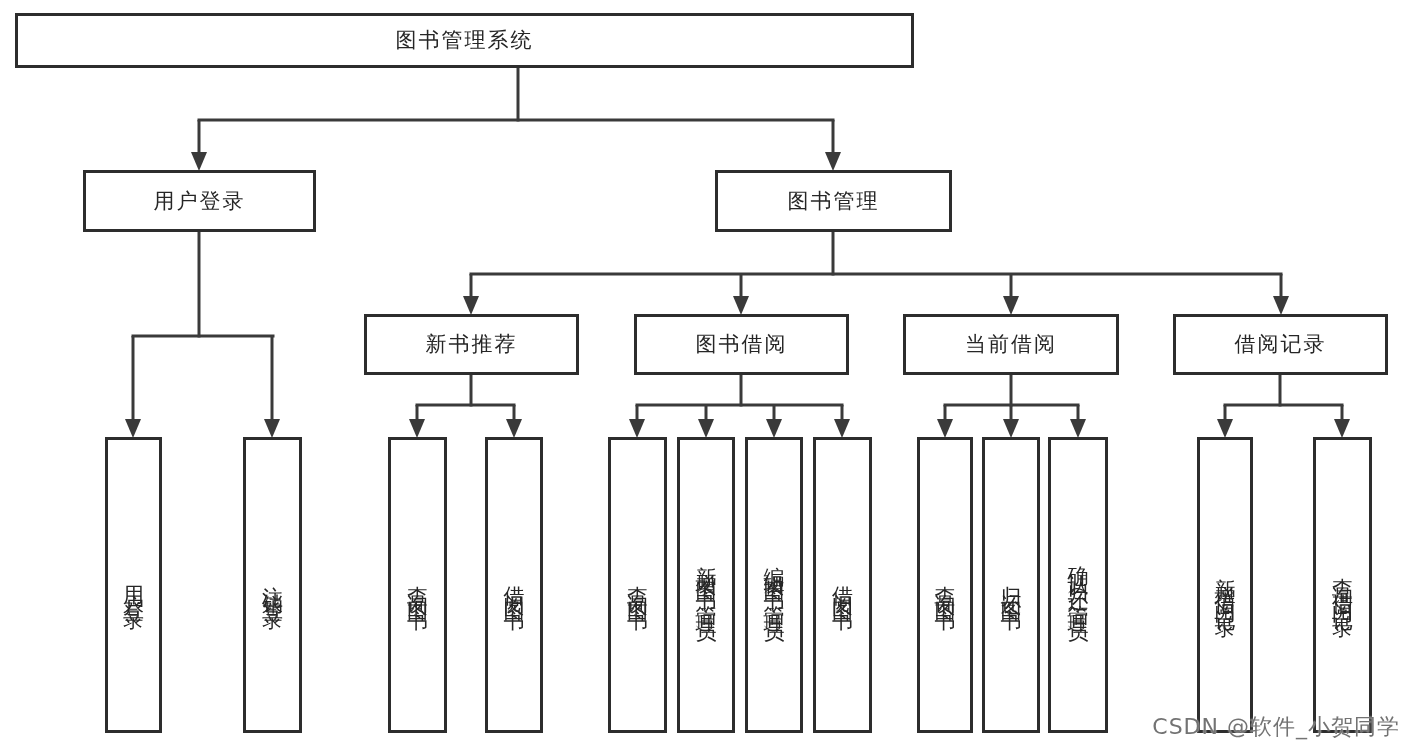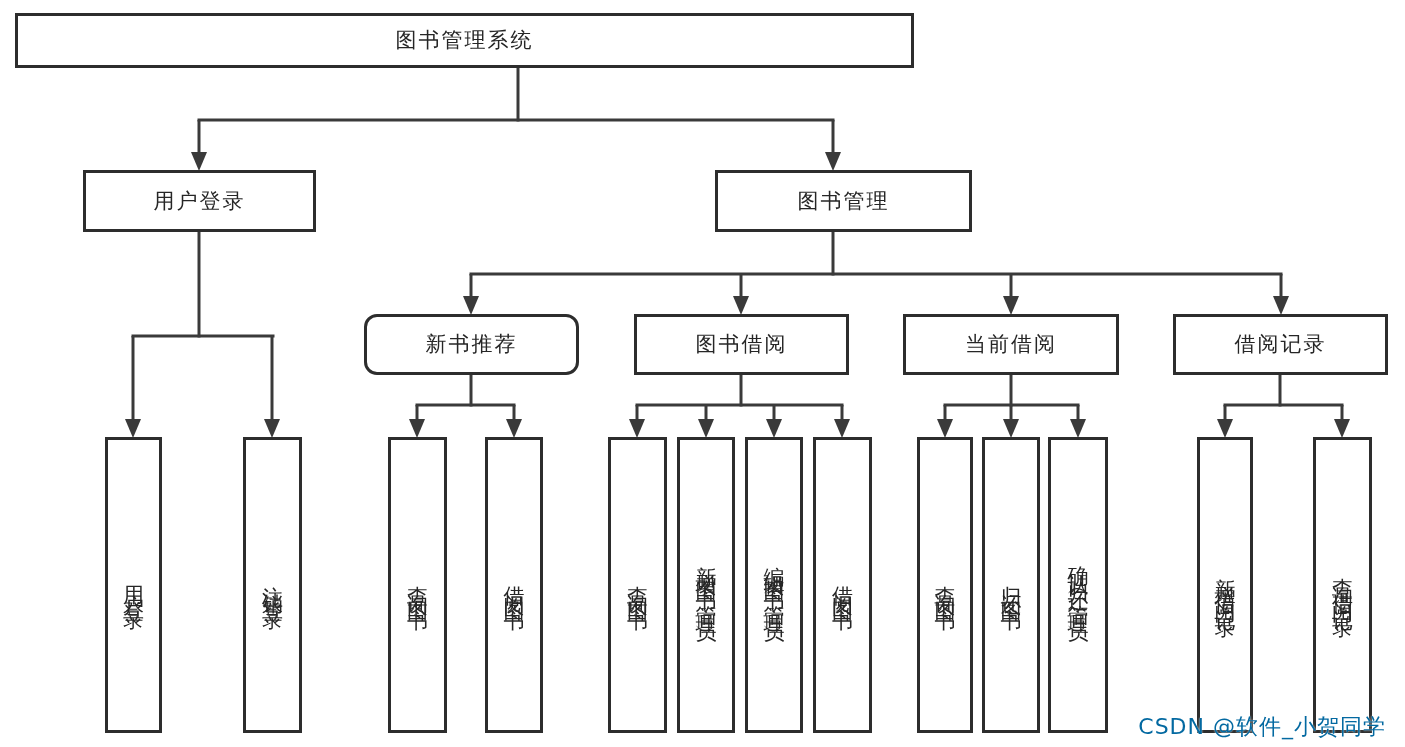--- a/index.html
+++ b/index.html
@@ -36,24 +36,24 @@
     white-space: nowrap;
   }
   .v {
     writing-mode: vertical-rl;
     text-orientation: mixed;
     letter-spacing: 8px;
     white-space: normal;
   }
   .watermark {
     position: absolute;
-    right: 19px;
+    right: 5px;
     top: 712px;
     font-size: 22px;
-    color: #0369a1;
+    color: #737373;
     letter-spacing: 1px;
     text-shadow: 0 0 2px #ffffff;
   }
 </style>
 </head>
 <body>
 
 <div class="canvas">
 
   <svg class="wires" viewBox="0 0 1405 747" xmlns="http://www.w3.org/2000/svg" stroke="#3a3a3a" stroke-width="3" fill="#3a3a3a">
@@ -128,23 +128,23 @@
       <line x1="1225" y1="405" x2="1225" y2="421"></line>
       <polygon points="1217,419 1233,419 1225,438" stroke="none"></polygon>
       <line x1="1342" y1="405" x2="1342" y2="421"></line>
       <polygon points="1334,419 1350,419 1342,438" stroke="none"></polygon>
     </g>
   </svg>
 
   <div class="box" style="left:15px; top:13px; width:899px; height:55px;">图书管理系统</div>
 
   <div class="box" style="left:83px; top:170px; width:233px; height:62px;">用户登录</div>
-  <div class="box" style="left:715px; top:170px; width:257px; height:62px;">图书管理</div>
+  <div class="box" style="left:715px; top:170px; width:237px; height:62px;">图书管理</div>
 
-  <div class="box" style="left:364px; top:314px; width:215px; height:61px;border-radius:13px;">新书推荐</div>
+  <div class="box" style="left:364px; top:314px; width:215px; height:61px;">新书推荐</div>
   <div class="box" style="left:634px; top:314px; width:215px; height:61px;">图书借阅</div>
   <div class="box" style="left:903px; top:314px; width:216px; height:61px;">当前借阅</div>
   <div class="box" style="left:1173px; top:314px; width:215px; height:61px;">借阅记录</div>
 
   <div class="box v" style="left:105px; top:437px; width:57px; height:296px;">用户登录</div>
   <div class="box v" style="left:243px; top:437px; width:59px; height:296px;">注销登录</div>
 
   <div class="box v" style="left:388px; top:437px; width:59px; height:296px;">查询图书</div>
   <div class="box v" style="left:485px; top:437px; width:58px; height:296px;">借阅图书</div>
 

